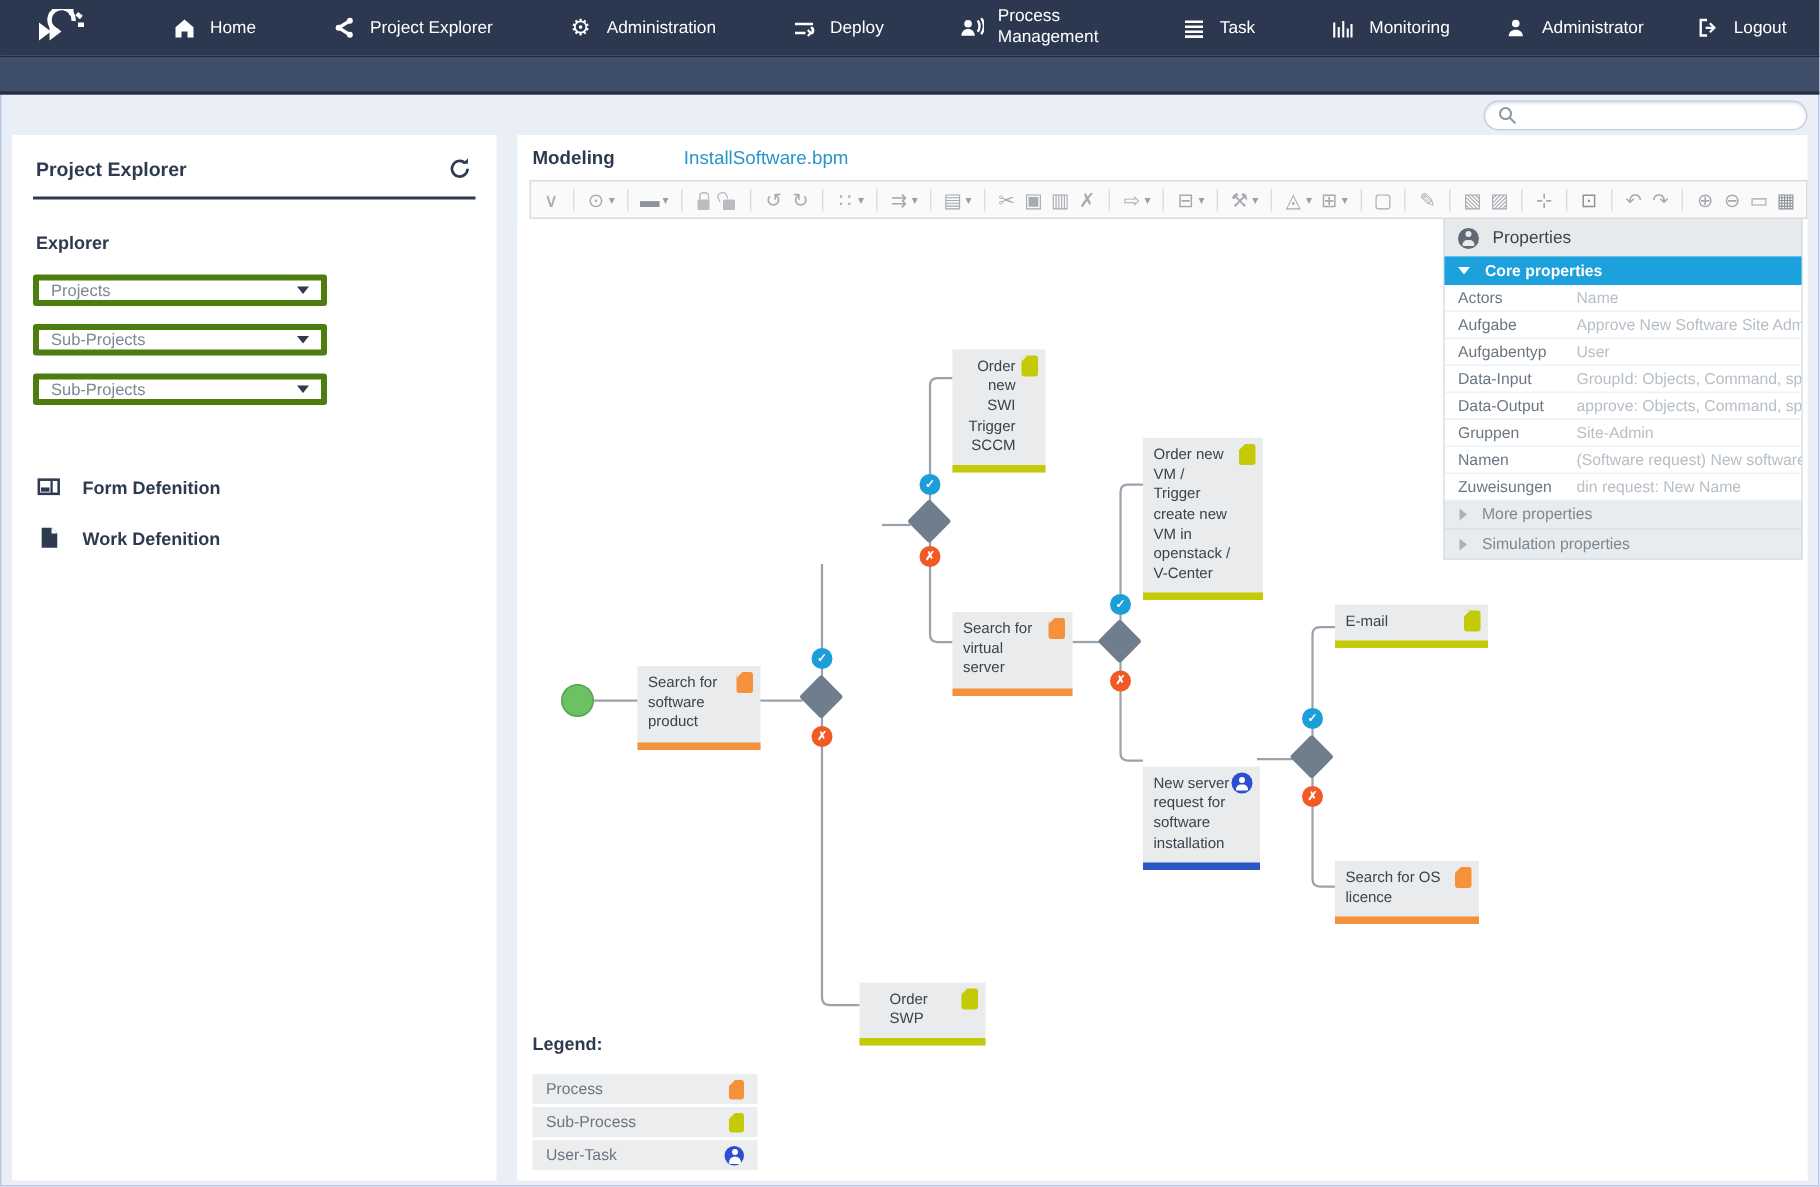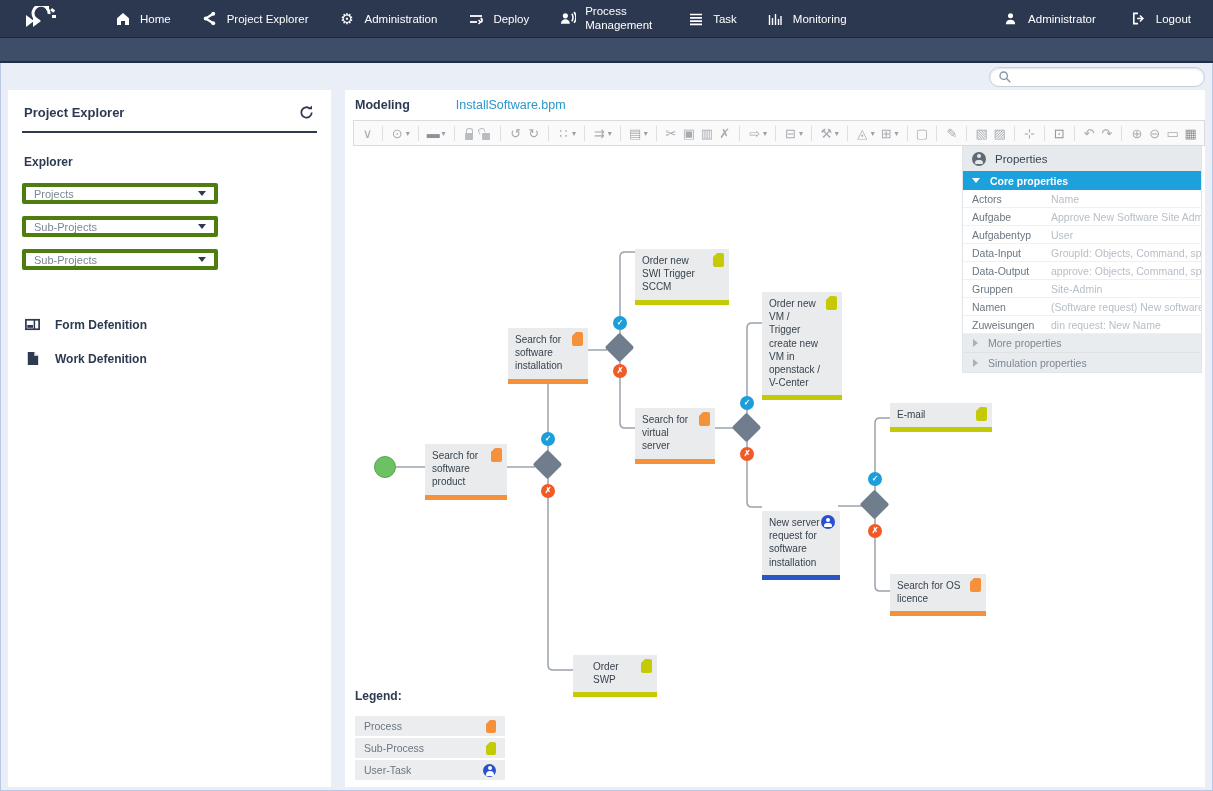--- a/index.html
+++ b/index.html
@@ -11,21 +11,21 @@
     box-shadow: inset 0 0 0 1px #b9c6e4;
   }
   svg { display:block; }
 
   
   .navbar{
     height:37px; background:#2b3850; display:flex; align-items:center;
     padding:0 22px; color:#fff;
   }
   .logo{ width:34px; height:26px; margin-right:58px; }
-  .nav-left{ display:flex; align-items:center; gap:30px; }
+  .nav-left{ display:flex; align-items:center; gap:50px; }
   .nav-item{ display:flex; align-items:center; gap:9px; cursor:pointer; }
   .nav-item .lbl{ font-size:11.5px; color:#fff; }
   .nav-item .lbl.two{ width:72px; line-height:1.2; }
   .nav-right{ margin-left:auto; display:flex; align-items:center; gap:34px; }
   .nav-ico{ width:17px; height:17px; display:flex; align-items:center; justify-content:center; }
   .gear-glyph{ font-size:15px; color:#fff; line-height:1; }
   .subnav{
     height:26px; background:#3e4d68;
     border-top:1px solid #1d273a; border-bottom:2px solid #232e44;
   }
@@ -451,25 +451,21 @@
     <div class="marker cross" style="left:268px;top:218px;">✗</div>
     <div class="marker check" style="left:395px;top:250px;">✓</div>
     <div class="marker cross" style="left:395px;top:301px;">✗</div>
     <div class="marker check" style="left:523px;top:326px;">✓</div>
     <div class="marker cross" style="left:523px;top:378px;">✗</div>
 
     <div class="pnode process" style="left:80px;top:298px;width:82px;">
       <span class="node-label">Search for software product</span>
       <span class="doc-icon orange"></span>
     </div>
-    <div class="pnode process" style="left:163px;top:182px;width:80px;">
-      <span class="node-label">Search for software installation</span>
-      <span class="doc-icon orange"></span>
-    </div>
-    <div class="pnode sub-process" style="left:290px;top:103px;width:94px;">
+    <div class="pnode sub-process" style="left:290px;top:87px;width:62px;text-align:right;">
       <span class="node-label">Order new SWI Trigger SCCM</span>
       <span class="doc-icon yellow"></span>
     </div>
     <div class="pnode process" style="left:290px;top:262px;width:80px;">
       <span class="node-label">Search for virtual server</span>
       <span class="doc-icon orange"></span>
     </div>
     <div class="pnode sub-process" style="left:417px;top:146px;width:80px;">
       <span class="node-label">Order new VM / Trigger create new VM in openstack / V-Center</span>
       <span class="doc-icon yellow"></span>

